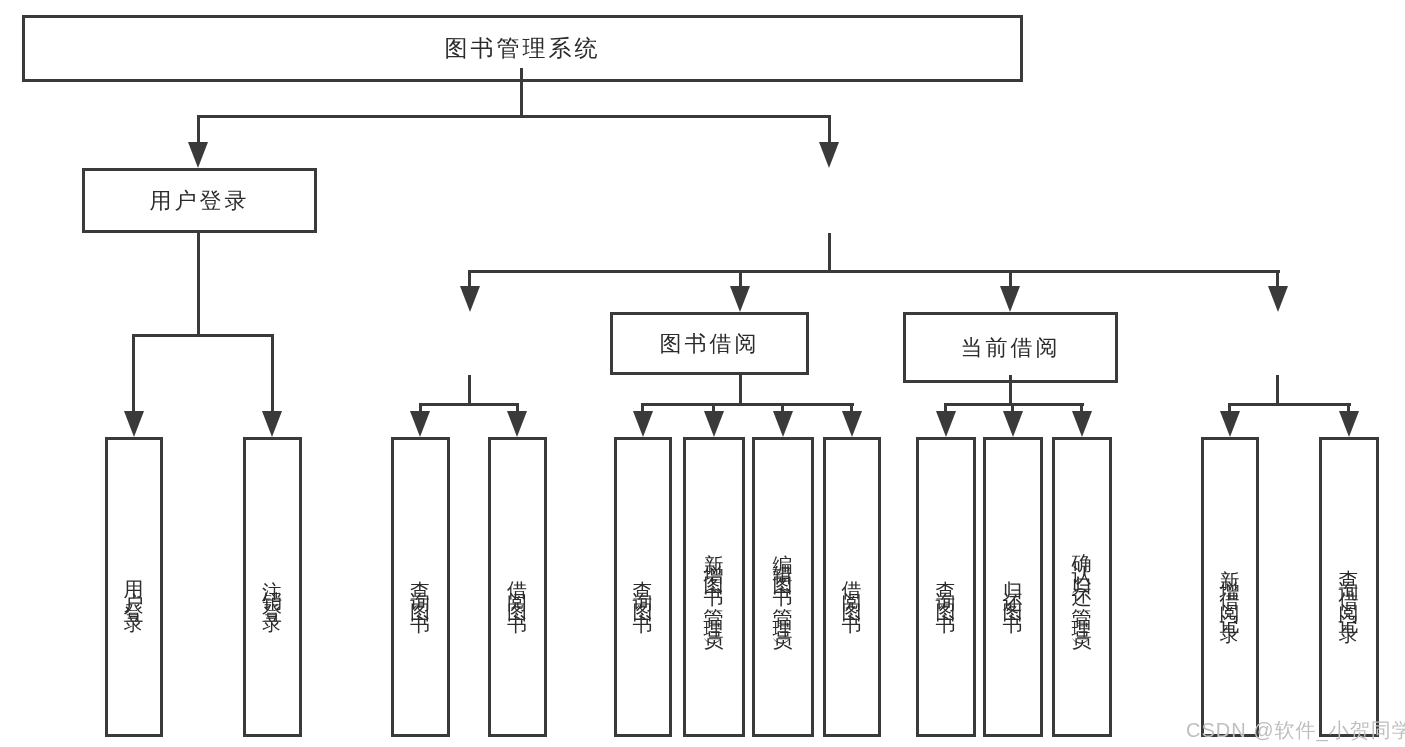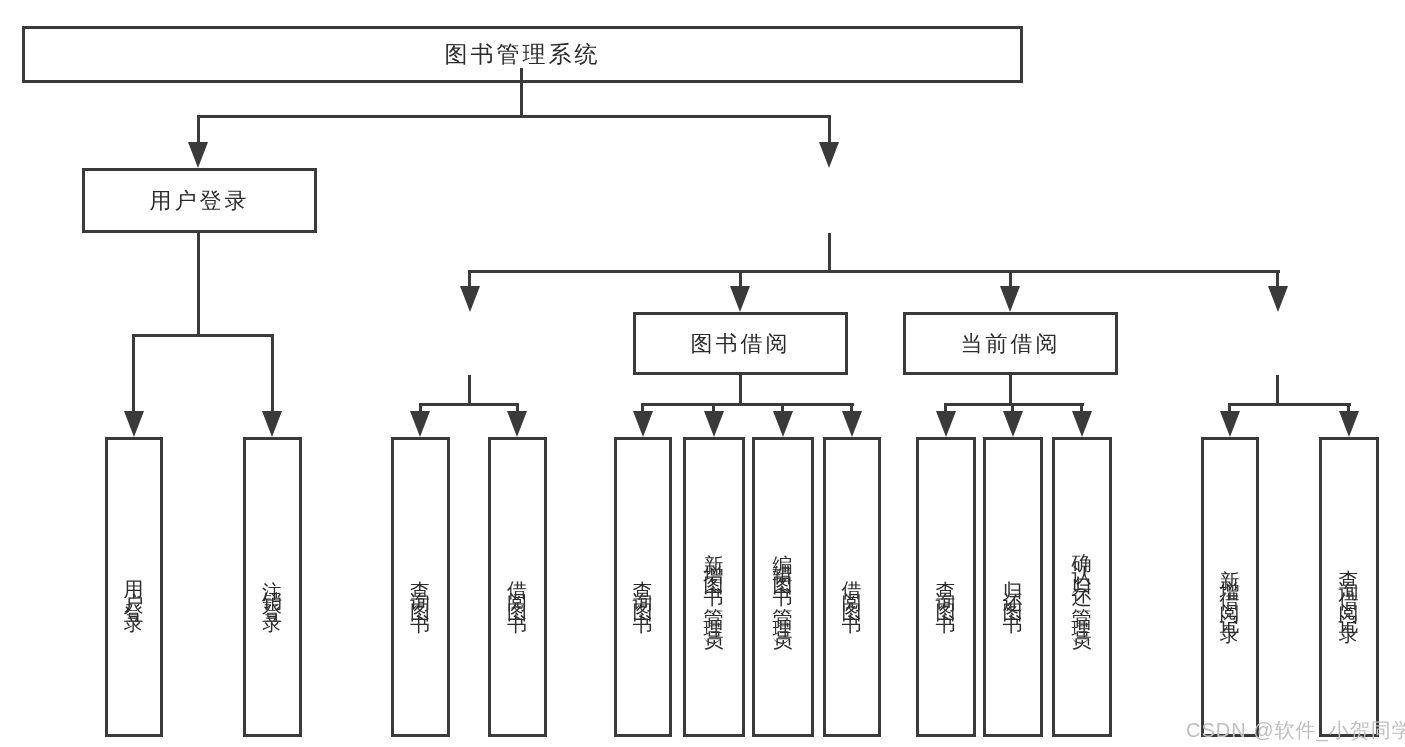--- a/index.html
+++ b/index.html
@@ -52,21 +52,21 @@
     color:var(--watermark);
     z-index:5;
     white-space:nowrap;
   }
 </style>
 </head>
 <body>
 
 <div class="canvas">
 
-  <div class="node rootnode" style="left:22px;top:26px;width:1001px;height:57px">图书管理系统</div>
+  <div class="node rootnode" style="left:22px;top:15px;width:1001px;height:67px">图书管理系统</div>
 
   <div class="vline" style="left:520px;top:68px;width:3px;height:50px"></div>
   <div class="hline" style="left:197px;top:115px;width:634px;height:3px"></div>
   <div class="vline" style="left:197px;top:115px;width:3px;height:30px"></div>
   <div class="arrow" style="left:188px;top:142px"></div>
   <div class="vline" style="left:828px;top:115px;width:3px;height:30px"></div>
   <div class="arrow" style="left:819px;top:142px"></div>
 
   <div class="node hnode" style="left:82px;top:168px;width:235px;height:65px">用户登录</div>
 
@@ -81,22 +81,22 @@
   <div class="hline" style="left:468px;top:270px;width:812px;height:3px"></div>
   <div class="vline" style="left:468px;top:270px;width:3px;height:20px"></div>
   <div class="arrow" style="left:460px;top:286px"></div>
   <div class="vline" style="left:739px;top:270px;width:3px;height:20px"></div>
   <div class="arrow" style="left:730px;top:286px"></div>
   <div class="vline" style="left:1009px;top:270px;width:3px;height:20px"></div>
   <div class="arrow" style="left:1000px;top:286px"></div>
   <div class="vline" style="left:1276px;top:270px;width:3px;height:20px"></div>
   <div class="arrow" style="left:1268px;top:286px"></div>
 
-  <div class="node hnode" style="left:633px;top:312px;width:215px;height:63px">图书借阅</div>
-  <div class="node hnode" style="left:903px;top:312px;width:215px;height:63px">当前借阅</div>
+  <div class="node hnode" style="left:610px;top:312px;width:199px;height:63px">图书借阅</div>
+  <div class="node hnode" style="left:903px;top:312px;width:215px;height:71px">当前借阅</div>
 
   <div class="vline" style="left:468px;top:375px;width:3px;height:31px"></div>
   <div class="hline" style="left:419px;top:403px;width:100px;height:3px"></div>
   <div class="vline" style="left:419px;top:403px;width:3px;height:12px"></div>
   <div class="arrow" style="left:410px;top:411px"></div>
   <div class="vline" style="left:516px;top:403px;width:3px;height:12px"></div>
   <div class="arrow" style="left:507px;top:411px"></div>
 
   <div class="vline" style="left:739px;top:375px;width:3px;height:31px"></div>
   <div class="hline" style="left:641px;top:403px;width:213px;height:3px"></div>

